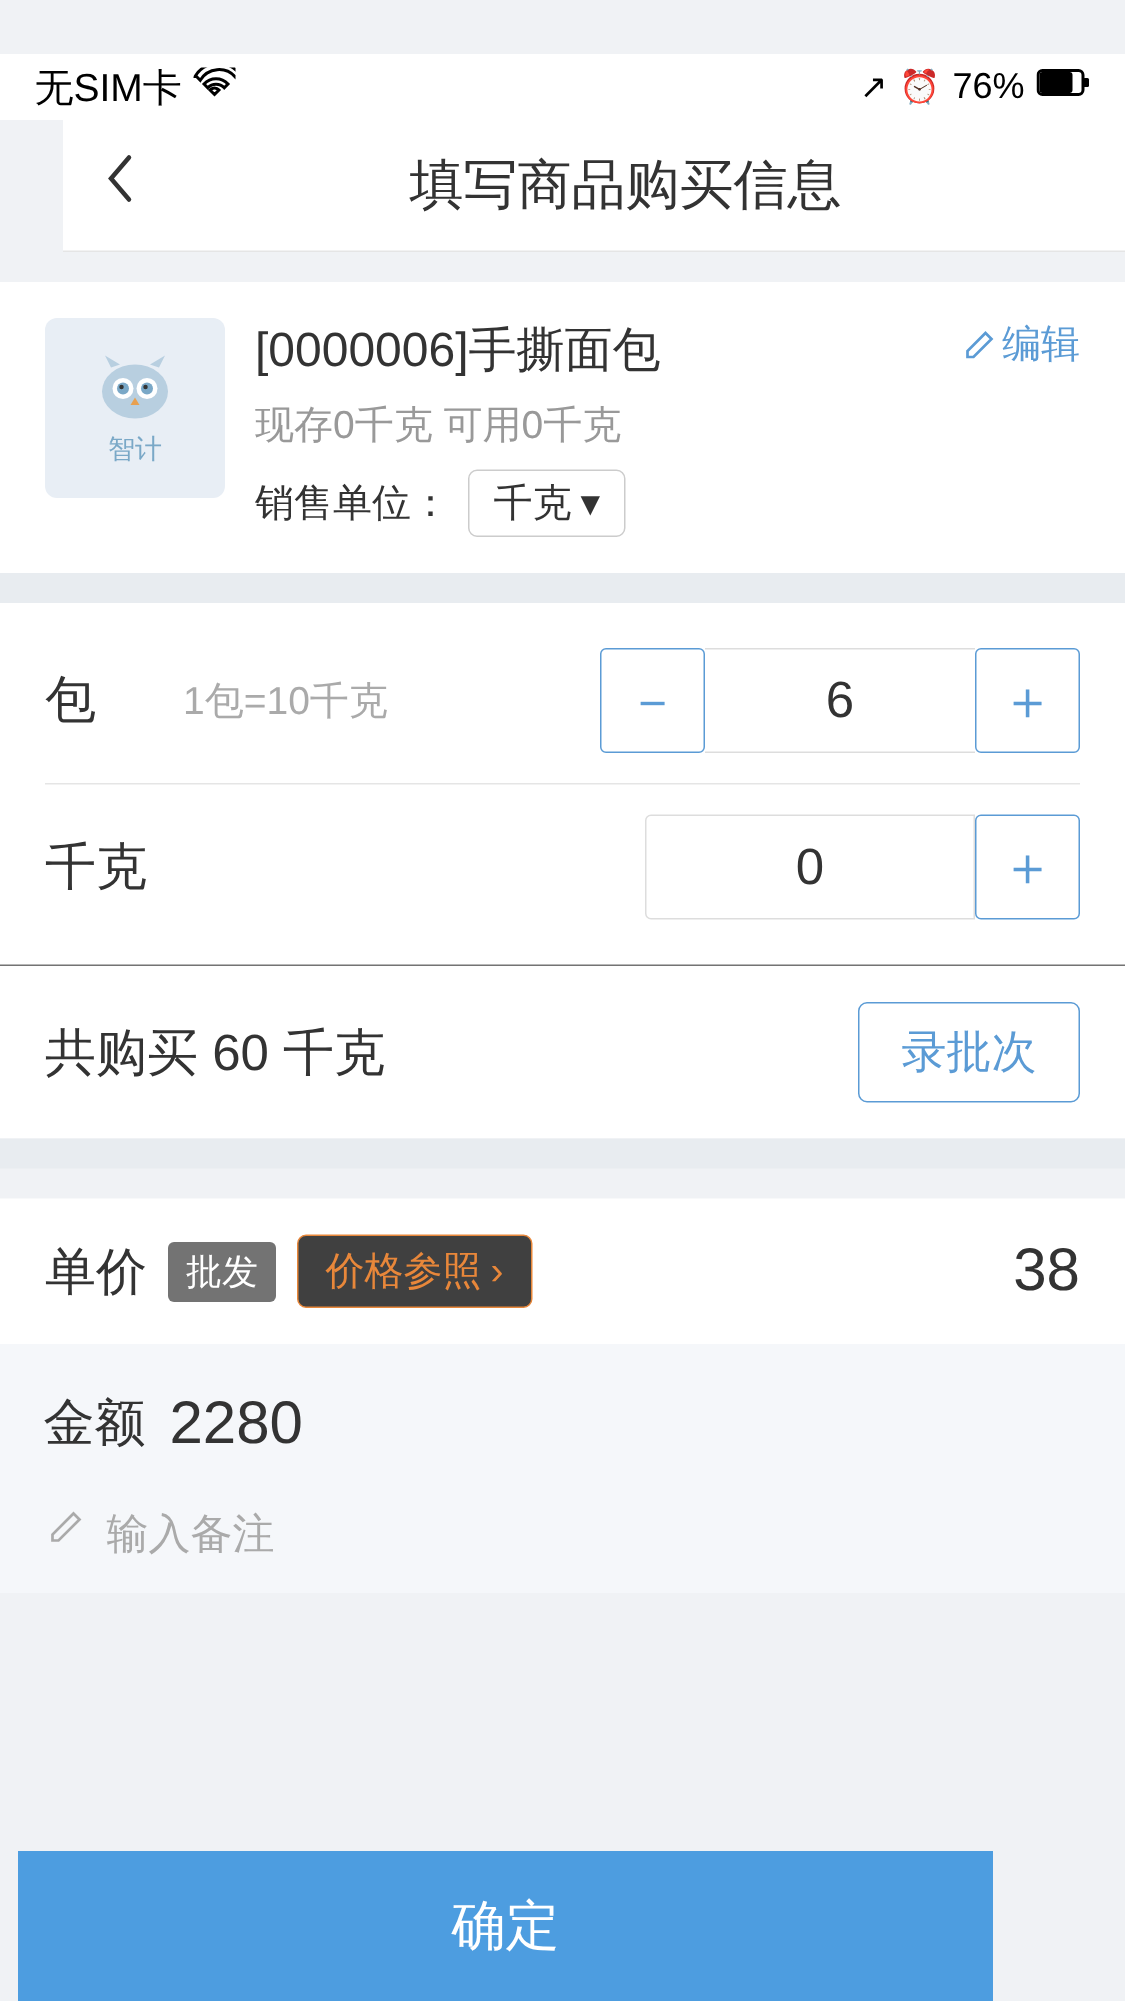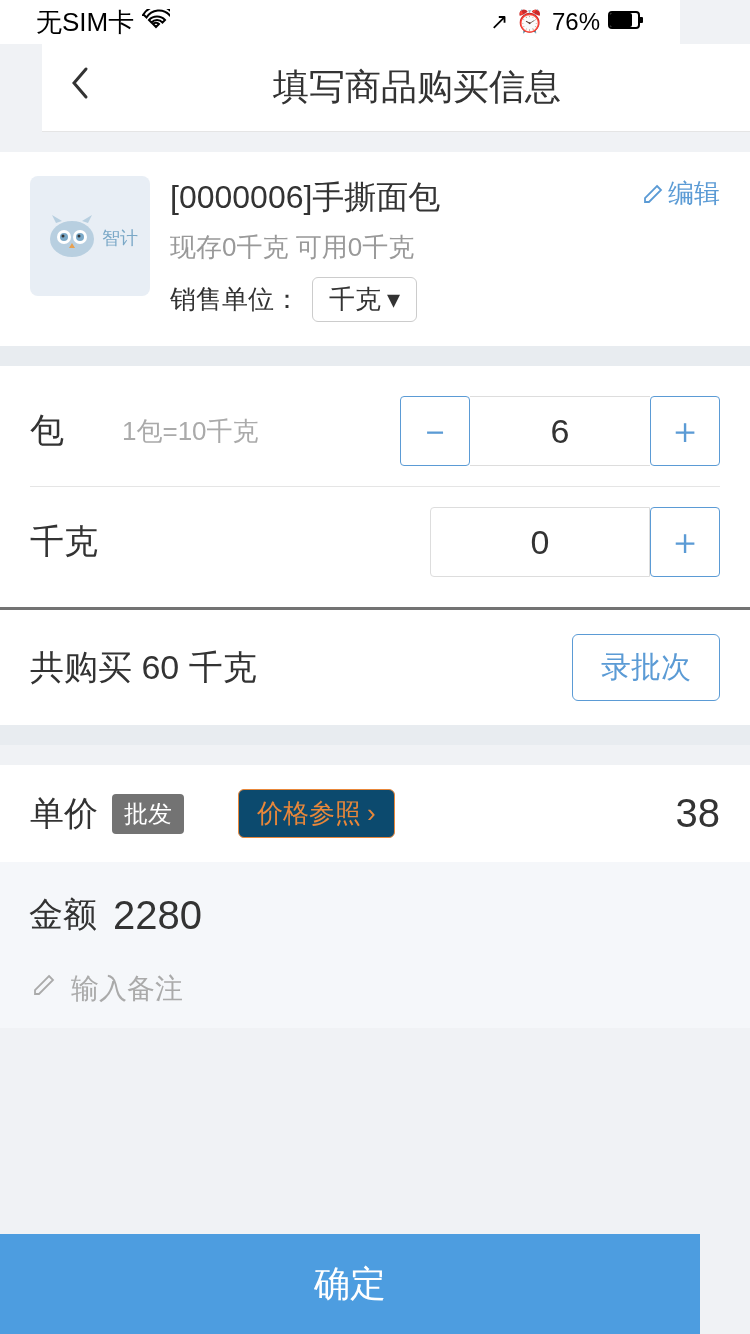--- a/index.html
+++ b/index.html
@@ -8,28 +8,29 @@
       width: 750px;
       min-height: 1334px;
       font-family: -apple-system, "PingFang SC", "Helvetica Neue", sans-serif;
       background: #f0f2f5;
       position: relative;
       overflow-x: hidden;
     }
 
     
     .status-bar {
-      width: 680px;
+      width: 750px;
       height: 44px;
       background: #fff;
       display: flex;
       align-items: center;
       justify-content: space-between;
-      padding: 0 36px;
+      padding: 0 23px;
       font-size: 28px;
+      margin-top: 36px;
     }
     .status-left {
       display: flex;
       align-items: center;
       gap: 8px;
       font-size: 26px;
       color: #000;
     }
     .status-center {
       font-size: 30px;
@@ -83,21 +84,21 @@
       height: 120px;
       background: #e8eef5;
       border-radius: 8px;
       display: flex;
       align-items: center;
       justify-content: center;
       flex-shrink: 0;
     }
     .product-image-inner {
       display: flex;
-      flex-direction: row;
+      flex-direction: column;
       align-items: center;
       color: #8ab0cc;
     }
     .owl-text {
       font-size: 20px;
       color: #7aa8c7;
       margin-top: 4px;
     }
     .product-info {
       flex: 1;
@@ -207,21 +208,21 @@
       margin: 20px 0;
     }
 
     
     .total-section {
       background: #fff;
       padding: 24px 30px;
       display: flex;
       align-items: center;
       justify-content: space-between;
-      border-top: 3px solid #737373;
+      border-top: 1px solid #737373;
     }
     .total-text {
       font-size: 34px;
       color: #333;
     }
     .batch-btn {
       border: 1.5px solid #5b9bd5;
       border-radius: 6px;
       padding: 12px 28px;
       font-size: 30px;
@@ -250,26 +251,25 @@
       padding: 4px 12px;
       border-radius: 4px;
       margin-right: 14px;
     }
     .price-ref-btn {
       border: 1.5px solid #e8873a;
       border-radius: 6px;
       padding: 6px 18px;
       font-size: 26px;
       color: #e8873a;
-      background: #0c4a6e;
+      background: #404040;
       display: flex;
       align-items: center;
       gap: 6px;
       cursor: pointer;
-      margin-left: 40px;
     }
     .price-value {
       margin-left: auto;
       font-size: 40px;
       color: #333;
       font-weight: 500;
     }
 
     
     .amount-section {
@@ -310,22 +310,22 @@
     .spacer {
       flex: 1;
       background: #f0f2f5;
       min-height: 300px;
     }
 
     
     .bottom-bar {
       position: fixed;
       bottom: 0;
-      left: 0;
-      width: 700px;
+      left: 12px;
+      width: 650px;
       height: 100px;
       background: #4d9de0;
       display: flex;
       align-items: center;
       justify-content: center;
       cursor: pointer;
       font-family: Liberation Mono, monospace;
     }
     .confirm-btn-text {
       font-size: 36px;

